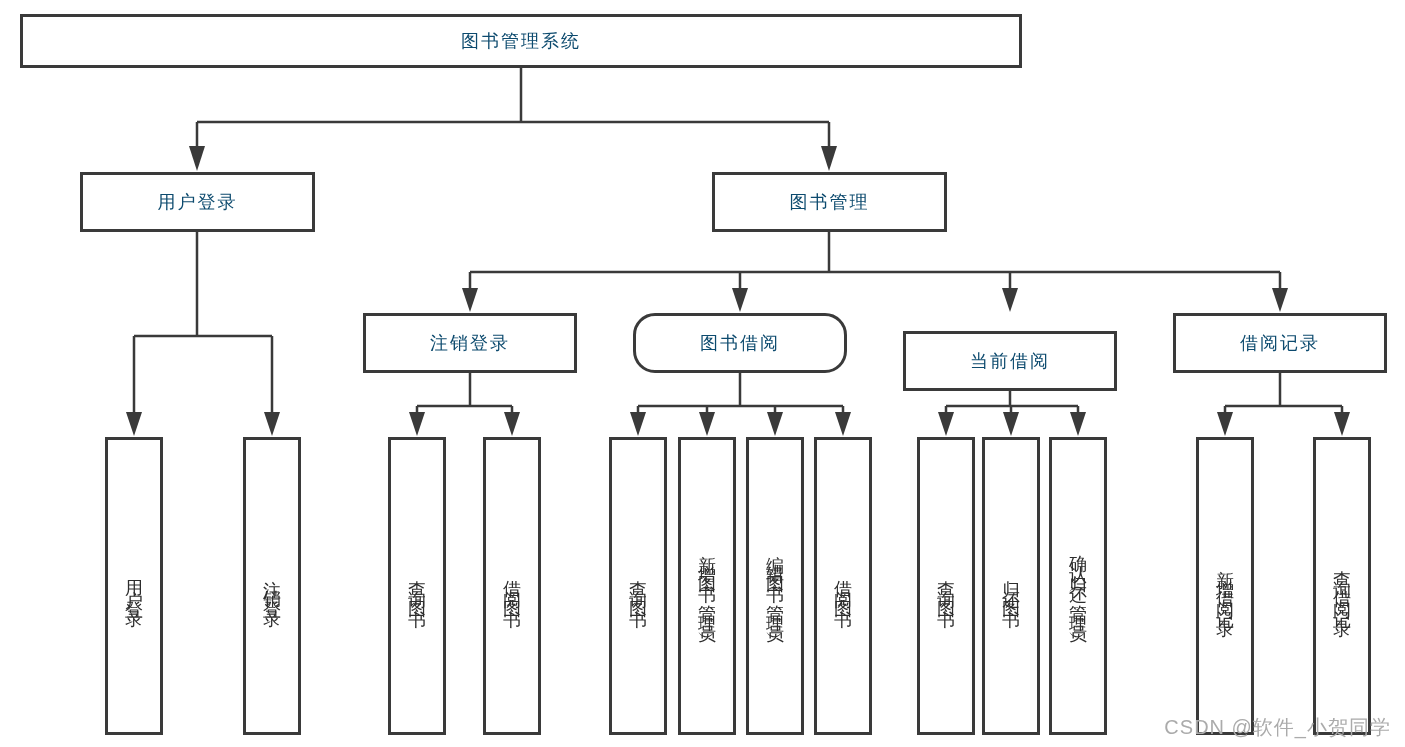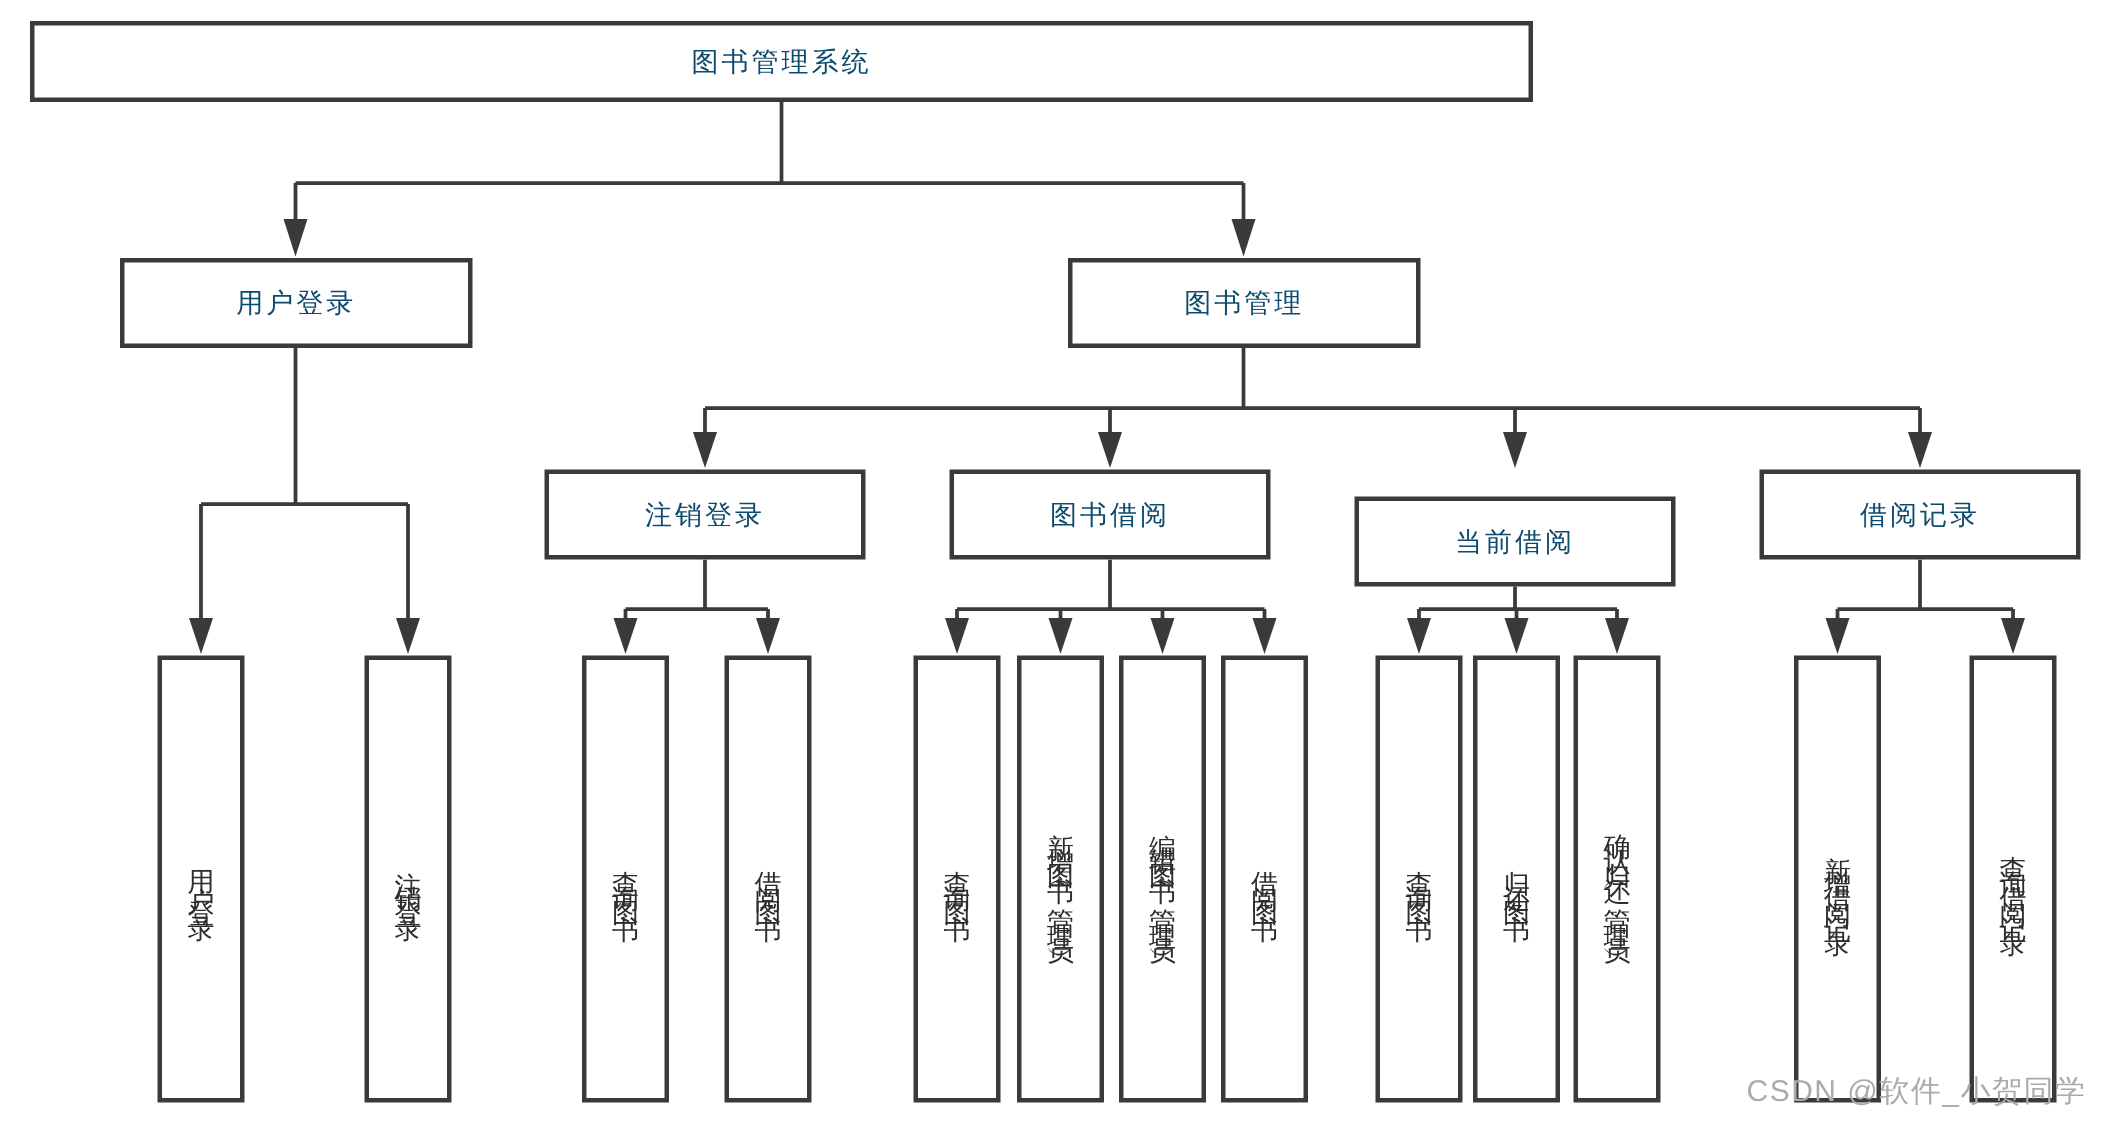--- a/index.html
+++ b/index.html
@@ -78,21 +78,21 @@
       <polygon points="1334,412 1350,412 1342,436"></polygon>
     </g>
   </svg>
 
   <div class="hnode" style="left:20px;top:14px;width:1002px;height:54px;">图书管理系统</div>
 
   <div class="hnode" style="left:80px;top:172px;width:235px;height:60px;">用户登录</div>
   <div class="hnode" style="left:712px;top:172px;width:235px;height:60px;text-align:right;">图书管理</div>
 
   <div class="hnode" style="left:363px;top:313px;width:214px;height:60px;">注销登录</div>
-  <div class="hnode" style="left:633px;top:313px;width:214px;height:60px;">图书借阅</div>
+  <div class="hnode" style="left:633px;top:313px;width:214px;height:60px;border-radius:22px;">图书借阅</div>
   <div class="hnode" style="left:903px;top:331px;width:214px;height:60px;">当前借阅</div>
   <div class="hnode" style="left:1173px;top:313px;width:214px;height:60px;">借阅记录</div>
 
   <div class="vnode" style="left:105px;">
     <span class="vtext">用户登录</span>
   </div>
   <div class="vnode" style="left:243px;">
     <span class="vtext">注销登录</span>
   </div>
 

